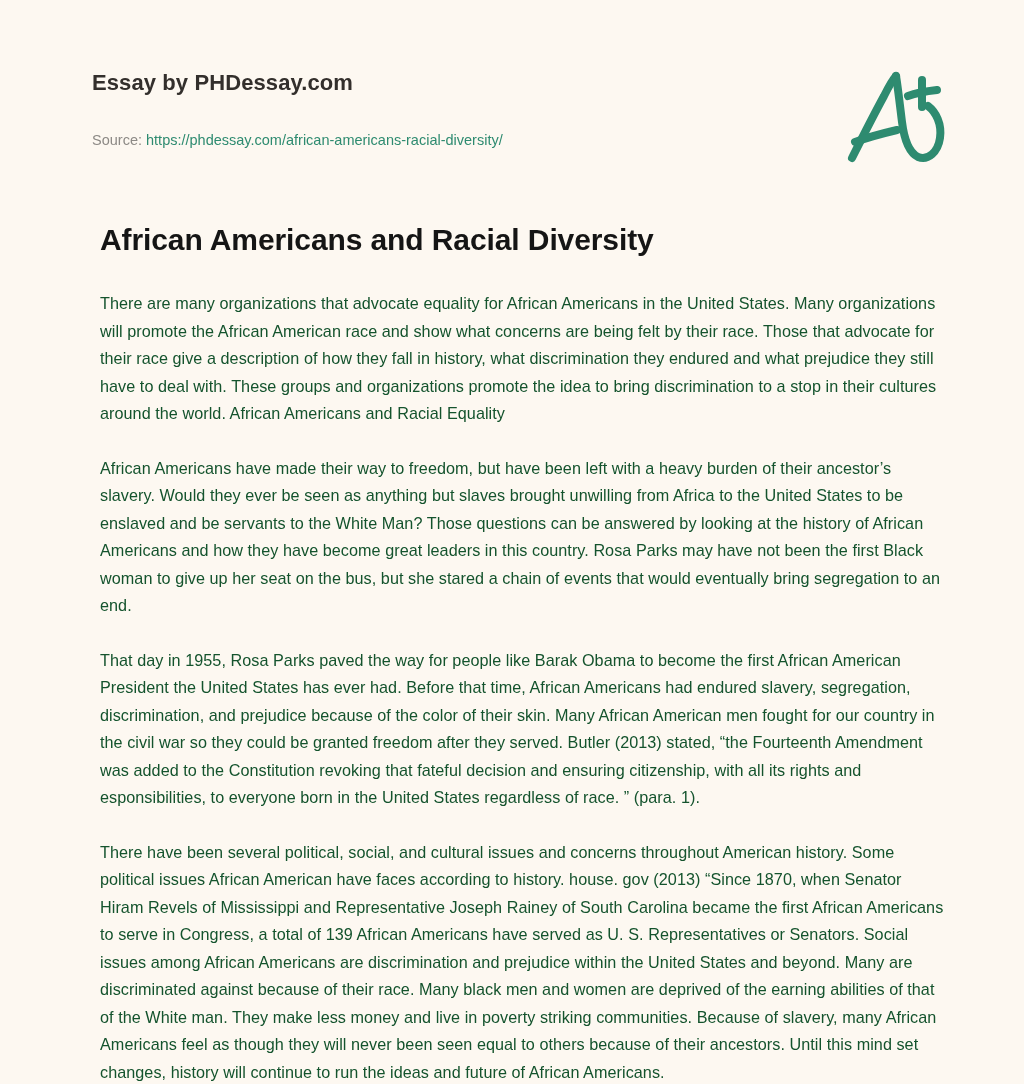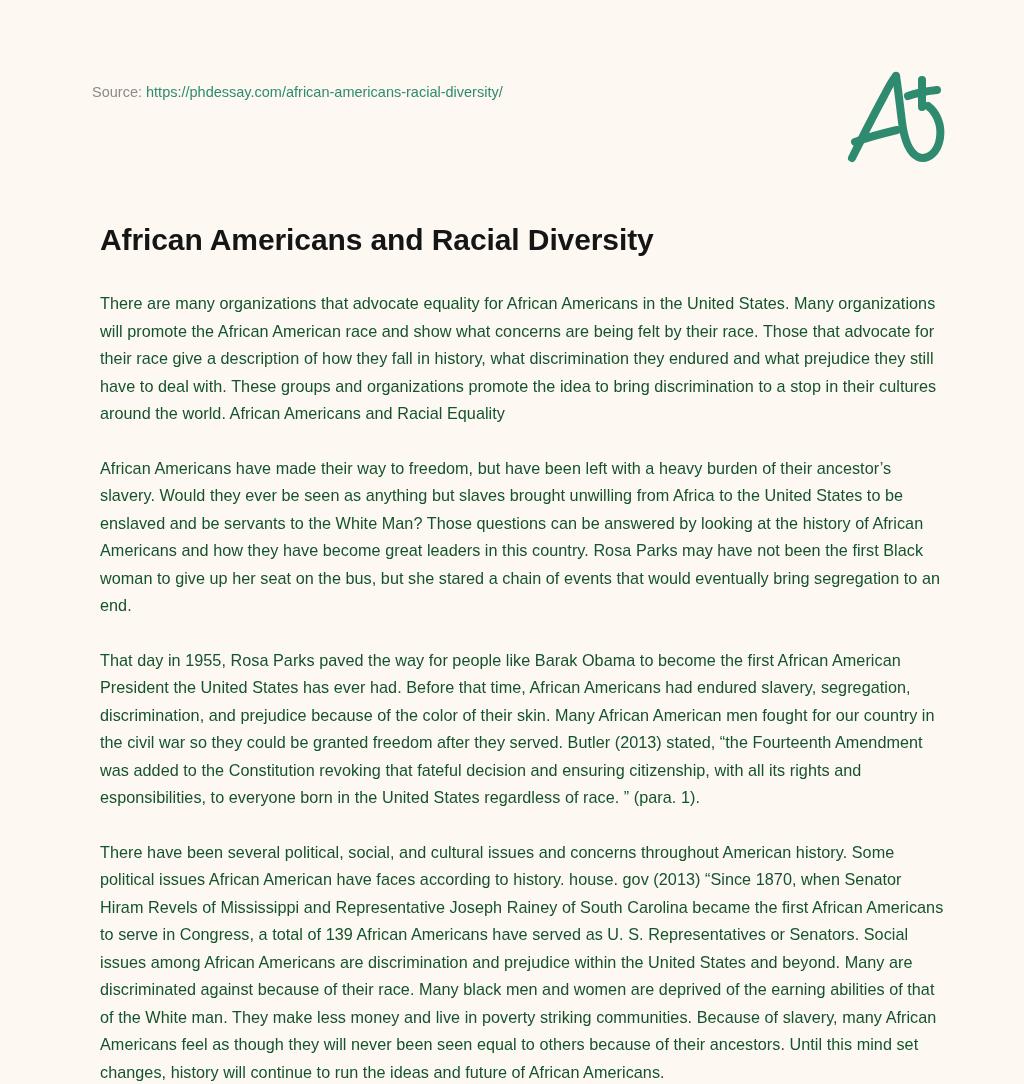--- a/index.html
+++ b/index.html
@@ -44,21 +44,21 @@
     font-size: 22px;
     font-weight: bold;
     color: #332f2c;
     letter-spacing: 0.1px;
     line-height: 30px;
     margin: 0;
     white-space: nowrap;
   }
 
   .source-line {
-    margin-top: 14px;
+    margin-top: 32px;
     font-size: 14.5px;
     line-height: 20px;
     color: #8d8a86;
     white-space: nowrap;
   }
 
   .source-label {
     color: #8d8a86;
   }
 
@@ -113,20 +113,21 @@
   }
 </style>
 </head>
 <body>
 
 <div class="page">
 
   <div class="header">
 
     <div class="brand-block">
+      <div class="brand-title">Essay by PHDessay.com</div>
 
       <div class="source-line">
         <span class="source-label">Source:</span>
         <a class="source-url" href="#">https://phdessay.com/african-americans-racial-diversity/</a>
       </div>
     </div>
 
     <div class="logo">
       <svg viewBox="0 0 110 100" xmlns="http://www.w3.org/2000/svg">
         <g fill="none" stroke="#2e8b70" stroke-linecap="round" stroke-linejoin="round">

